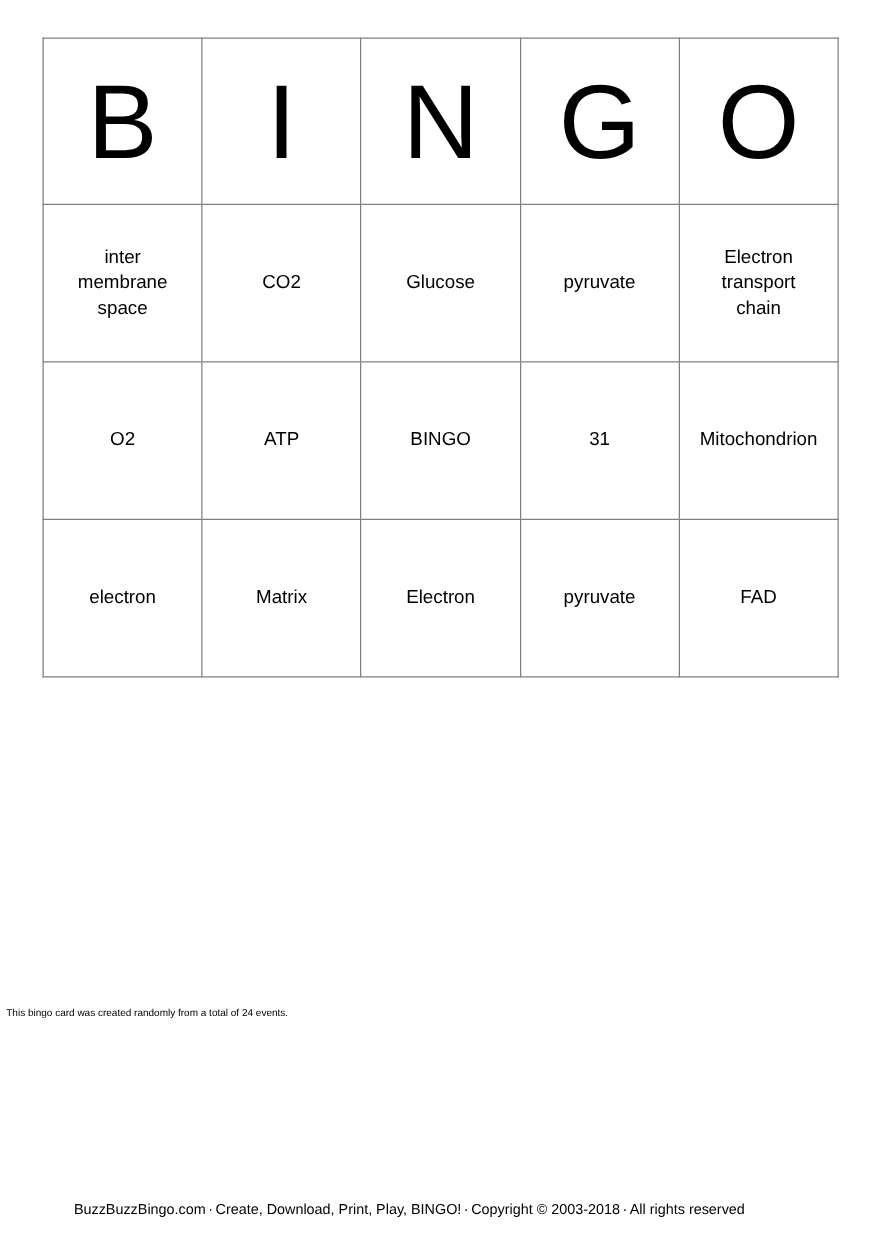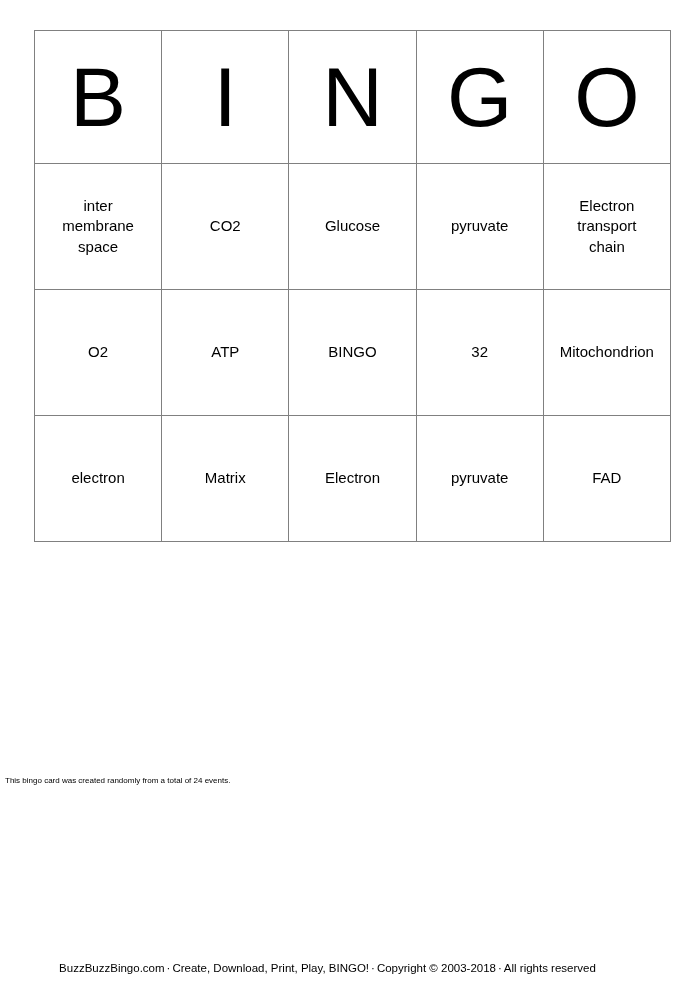--- a/index.html
+++ b/index.html
@@ -66,21 +66,21 @@
     color: #000000;
     padding: 0 2px;
     white-space: pre-line;
     word-break: normal;
   }
 
   
   .card-note {
     position: absolute;
     left: 5px;
-    top: 776px;
+    top: 806px;
     font-size: 8px;
     line-height: 10px;
     color: #000000;
     white-space: nowrap;
   }
 
   
   .page-footer {
     position: absolute;
     left: 0;
@@ -148,21 +148,21 @@
         <td>
           <span class="cell-text">O2</span>
         </td>
         <td>
           <span class="cell-text">ATP</span>
         </td>
         <td>
           <span class="cell-text">BINGO</span>
         </td>
         <td>
-          <span class="cell-text">32</span>
+          <span class="cell-text">31</span>
         </td>
         <td>
           <span class="cell-text">Mitochondrion</span>
         </td>
       </tr>
 
       <tr class="cell-row">
         <td>
           <span class="cell-text">electron</span>
         </td>

